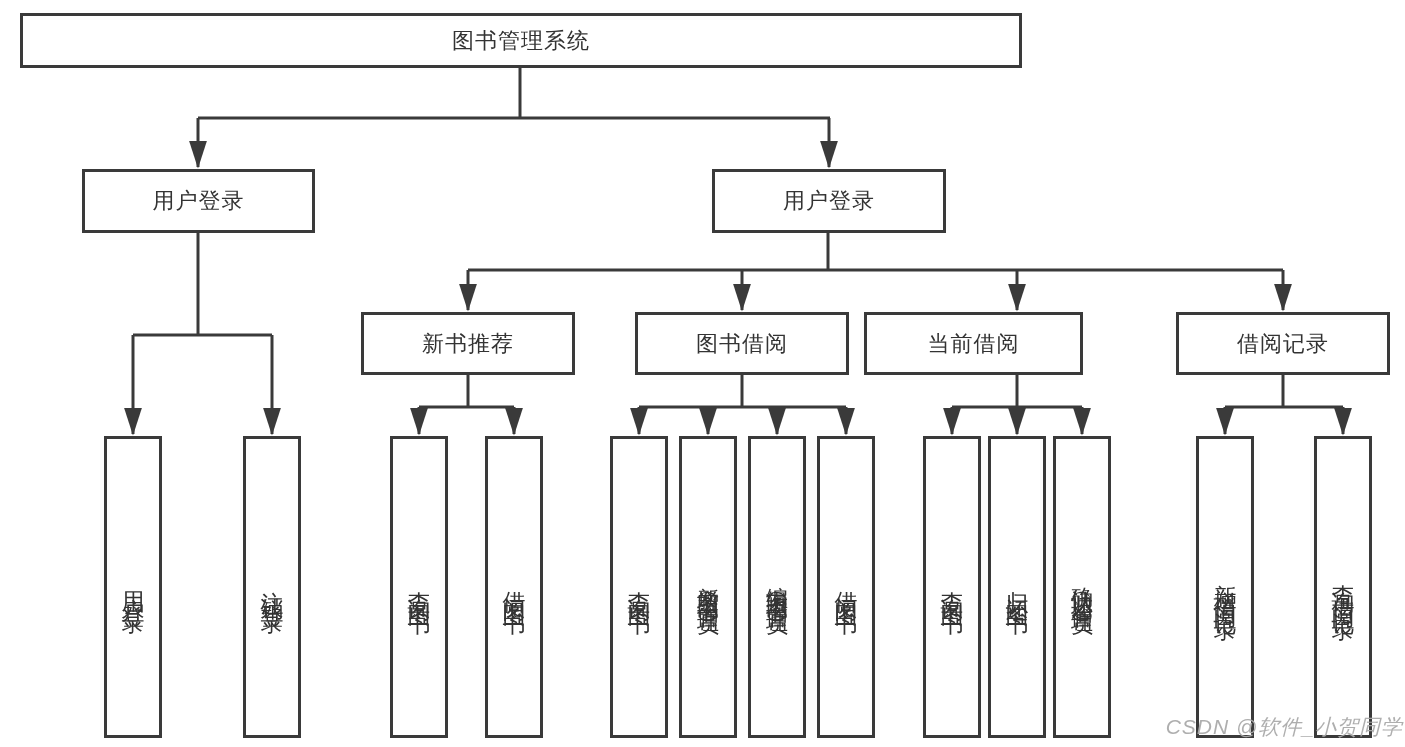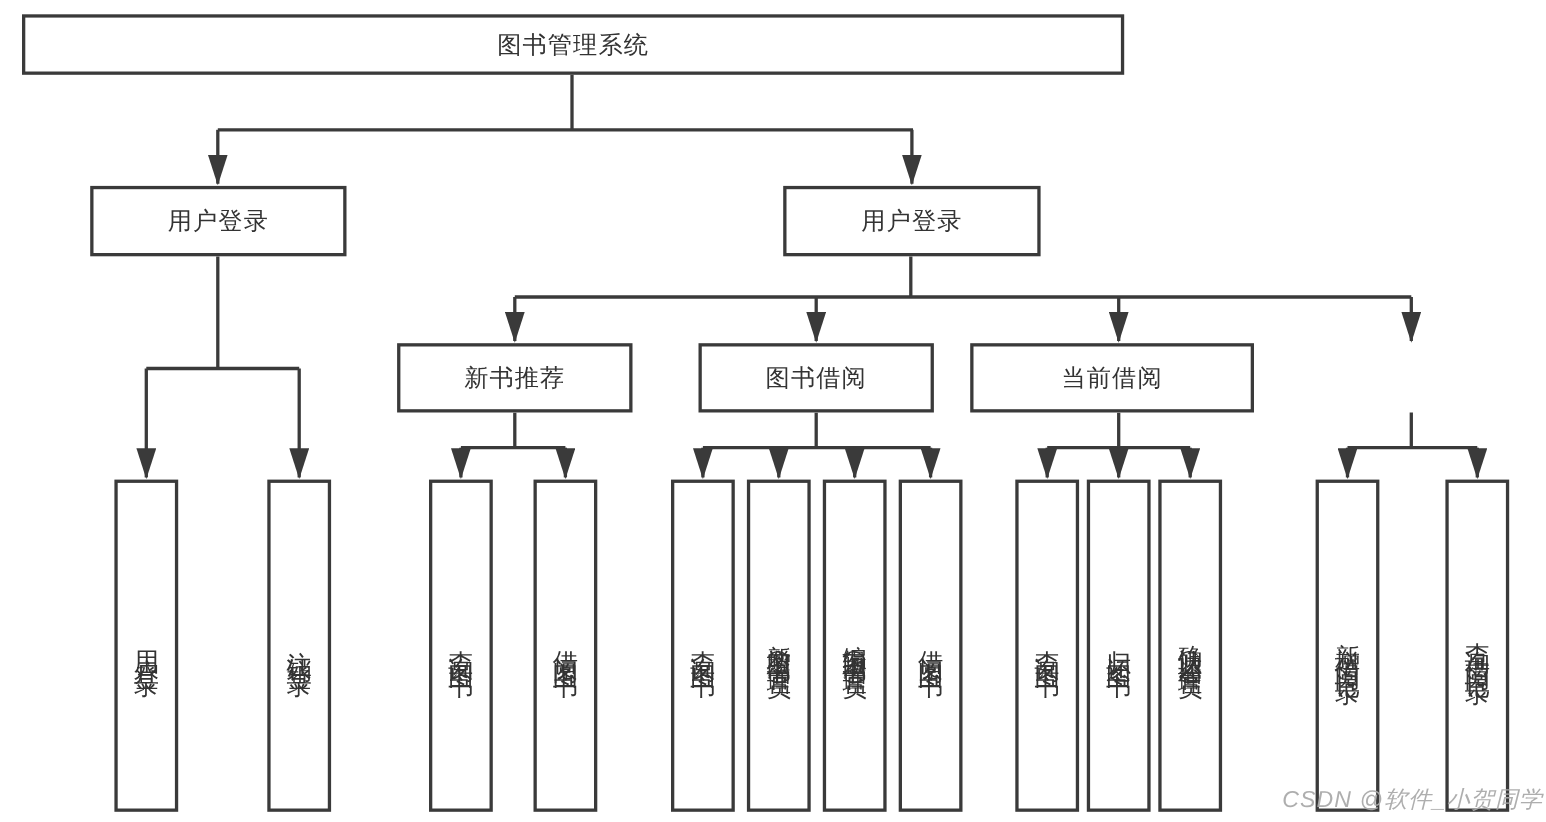--- a/index.html
+++ b/index.html
@@ -89,22 +89,25 @@
   <div class="node h" style="left:712px;top:169px;width:234px;height:64px">
     <span>用户登录</span>
   </div>
 
   <div class="node h" style="left:361px;top:312px;width:214px;height:63px">
     <span>新书推荐</span>
   </div>
   <div class="node h" style="left:635px;top:312px;width:214px;height:63px">
     <span>图书借阅</span>
   </div>
-  <div class="node h" style="left:882px;top:312px;width:258px;height:63px">
+  <div class="node h" style="left:864px;top:312px;width:219px;height:63px">
     <span>当前借阅</span>
+  </div>
+  <div class="node h" style="left:1176px;top:312px;width:214px;height:63px">
+    <span>借阅记录</span>
   </div>
 
   <div class="node v" style="left:104px;top:436px;width:58px;height:302px">
     <span>用户登录</span>
   </div>
   <div class="node v" style="left:243px;top:436px;width:58px;height:302px">
     <span>注销登录</span>
   </div>
 
   <div class="node v" style="left:390px;top:436px;width:58px;height:302px">

